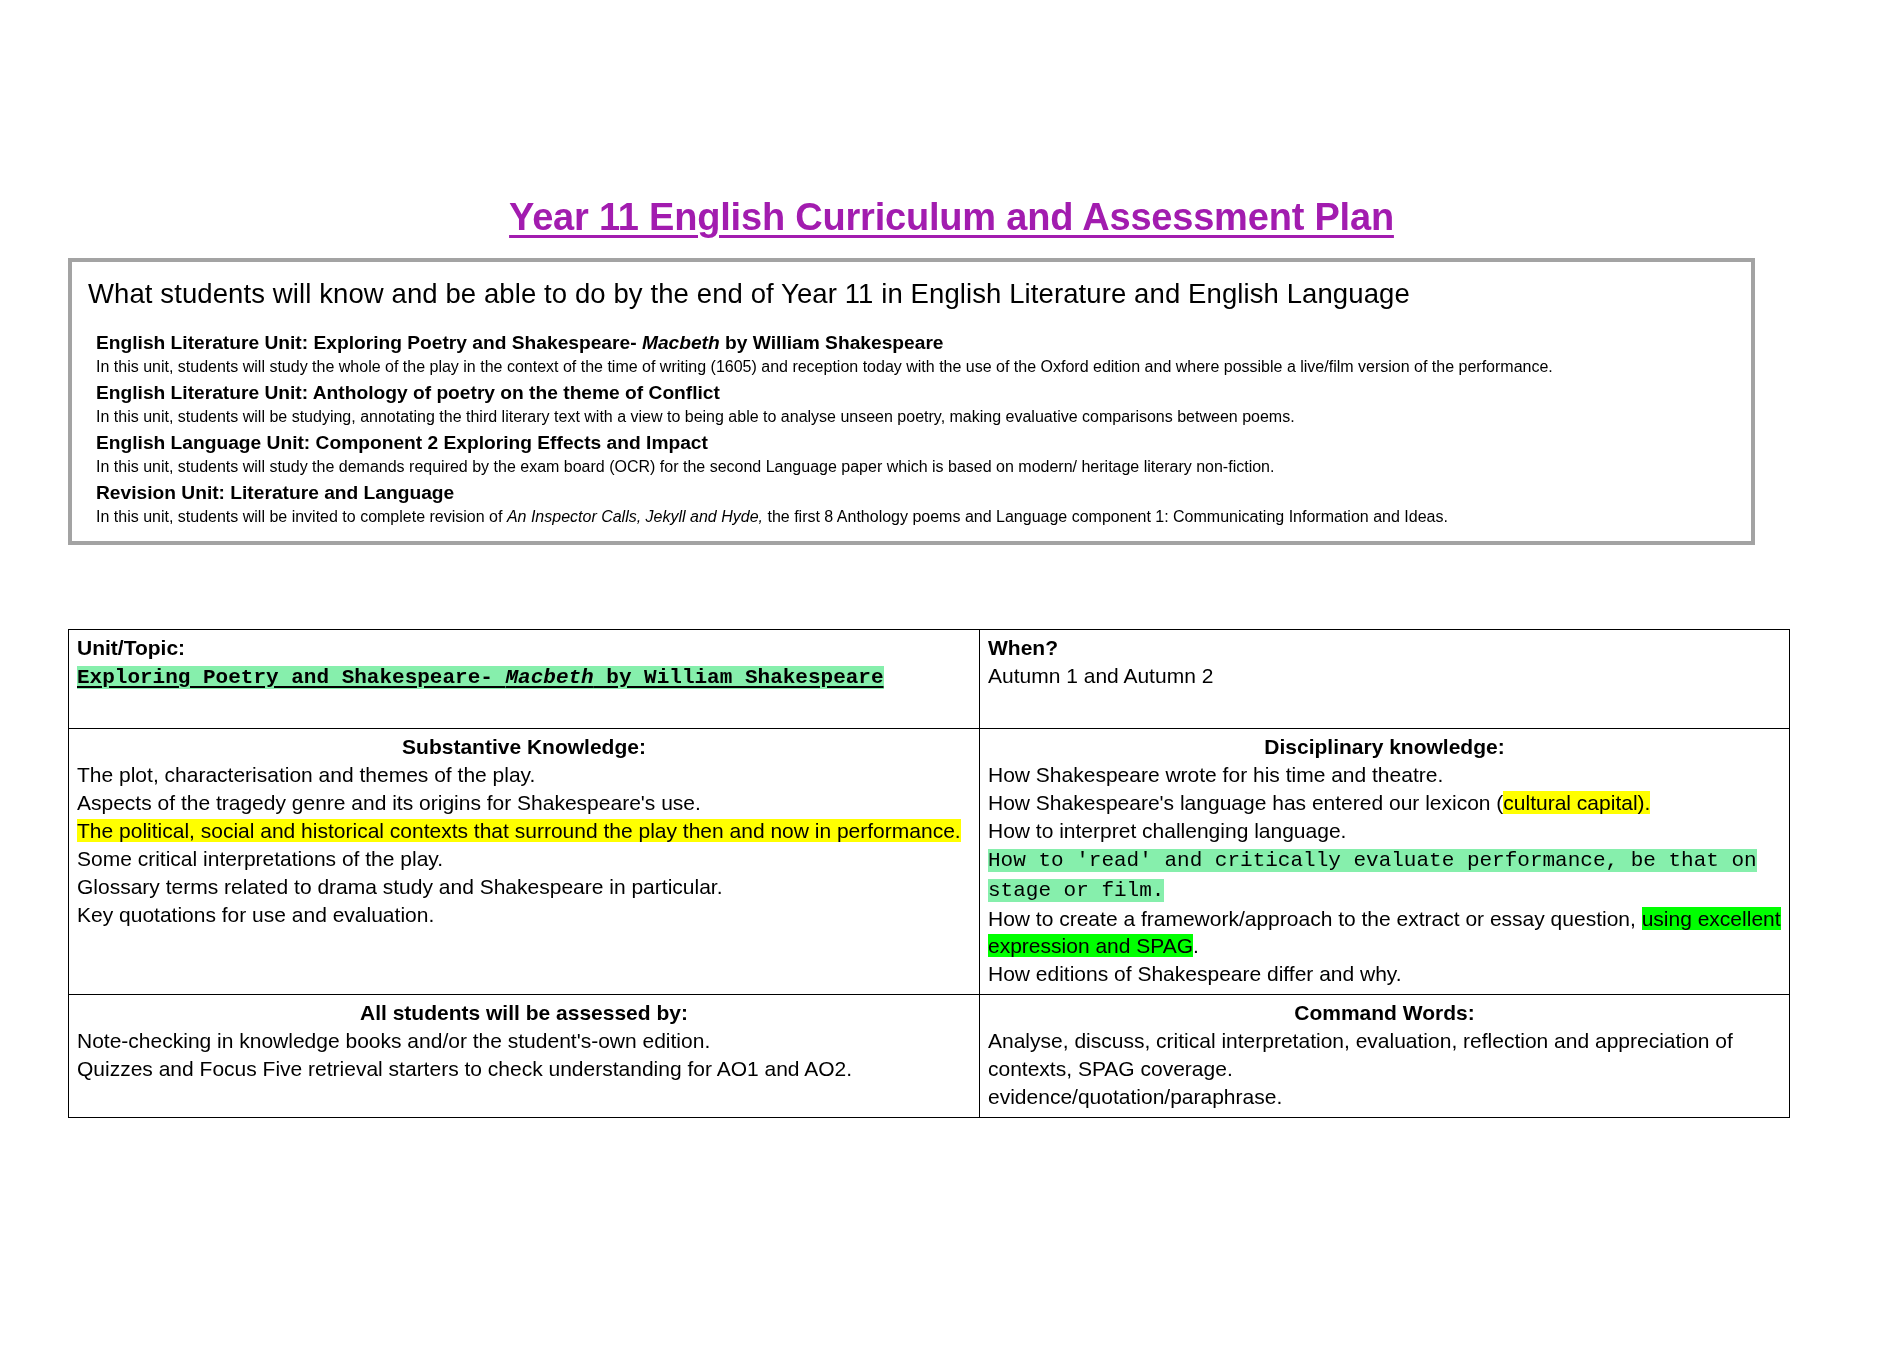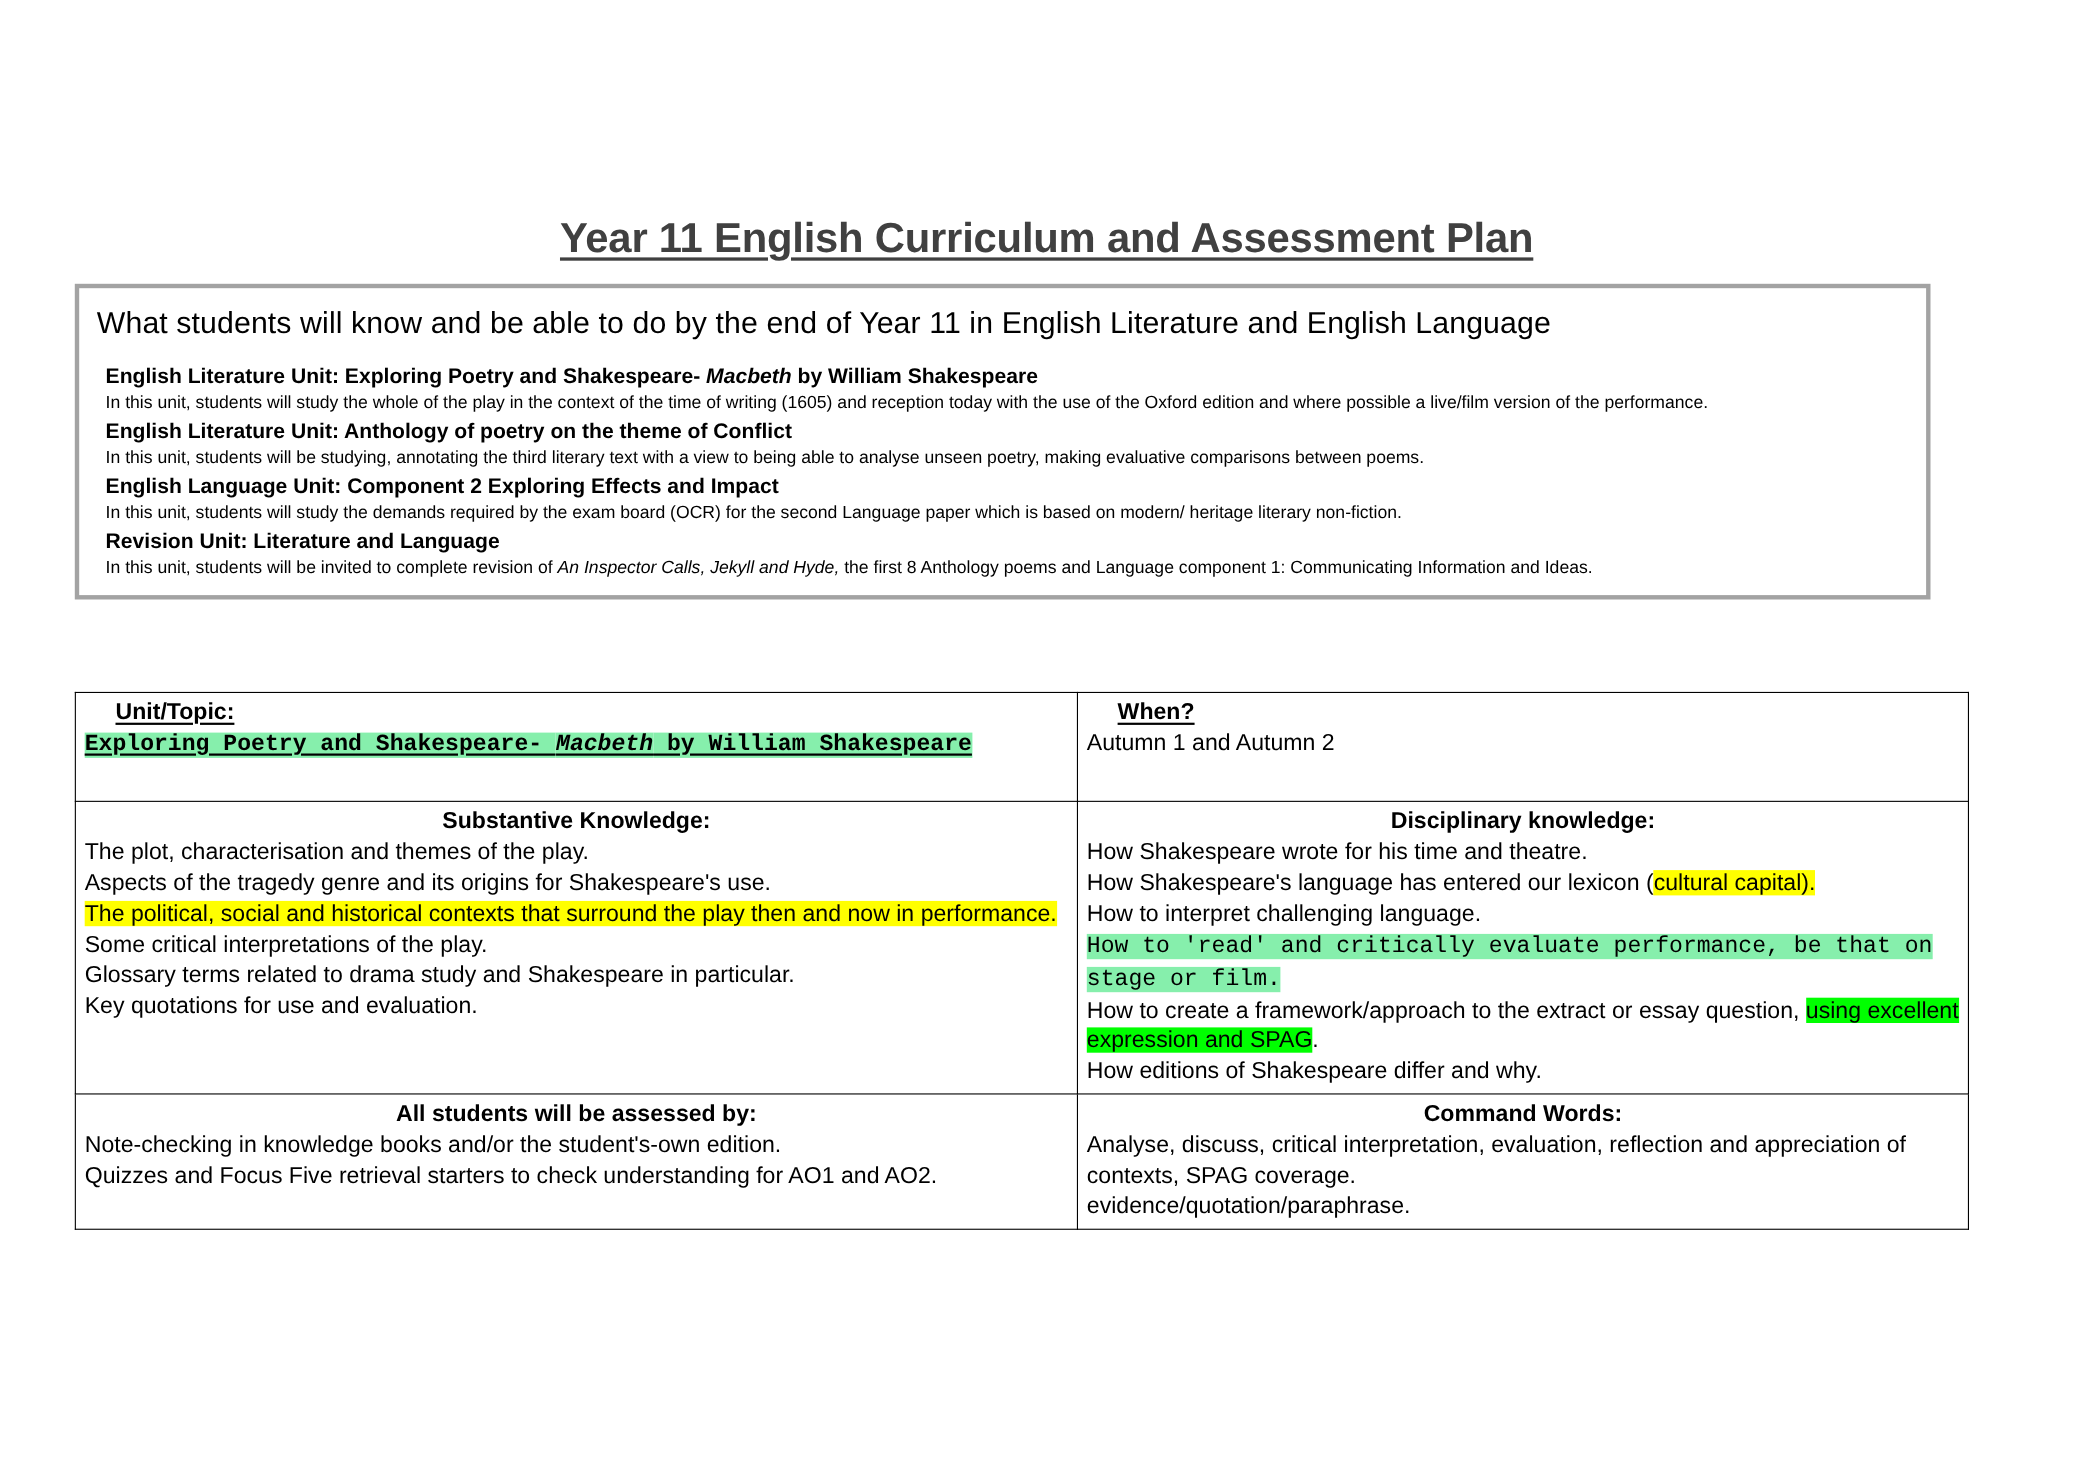--- a/index.html
+++ b/index.html
@@ -27,21 +27,21 @@
   
   .doc-title {
     position: absolute;
     top: 196px;
     left: 0;
     width: 1903px;
     text-align: center;
     font-size: 38px;
     font-weight: bold;
     letter-spacing: -0.2px;
-    color: #404040;
+    color: #a21caf;
   }
   .doc-title span {
     text-decoration: underline;
     text-underline-offset: 5px;
     text-decoration-thickness: 2.5px;
   }
 
   
   .intro-box {
     position: absolute;
@@ -93,23 +93,21 @@
     vertical-align: top;
     padding: 4px 8px 6px 8px;
     font-size: 21px;
     line-height: 1.33;
   }
   .col-left { width: 894px; }
   .col-right { width: 793px; }
 
   .cell-heading {
     font-weight: bold;
-    text-decoration: underline;
     text-underline-offset: 3px;
-    margin-left: 28px;
   }
   .cell-heading-plain {
     font-weight: bold;
     text-align: center;
   }
   .cell-line { display: block; }
 
   .hl-cyan { background: #86efac; font-family: Liberation Mono, monospace; }
   .hl-yellow { background: #FFFF00; }
   .hl-green { background: #00FF00; }

